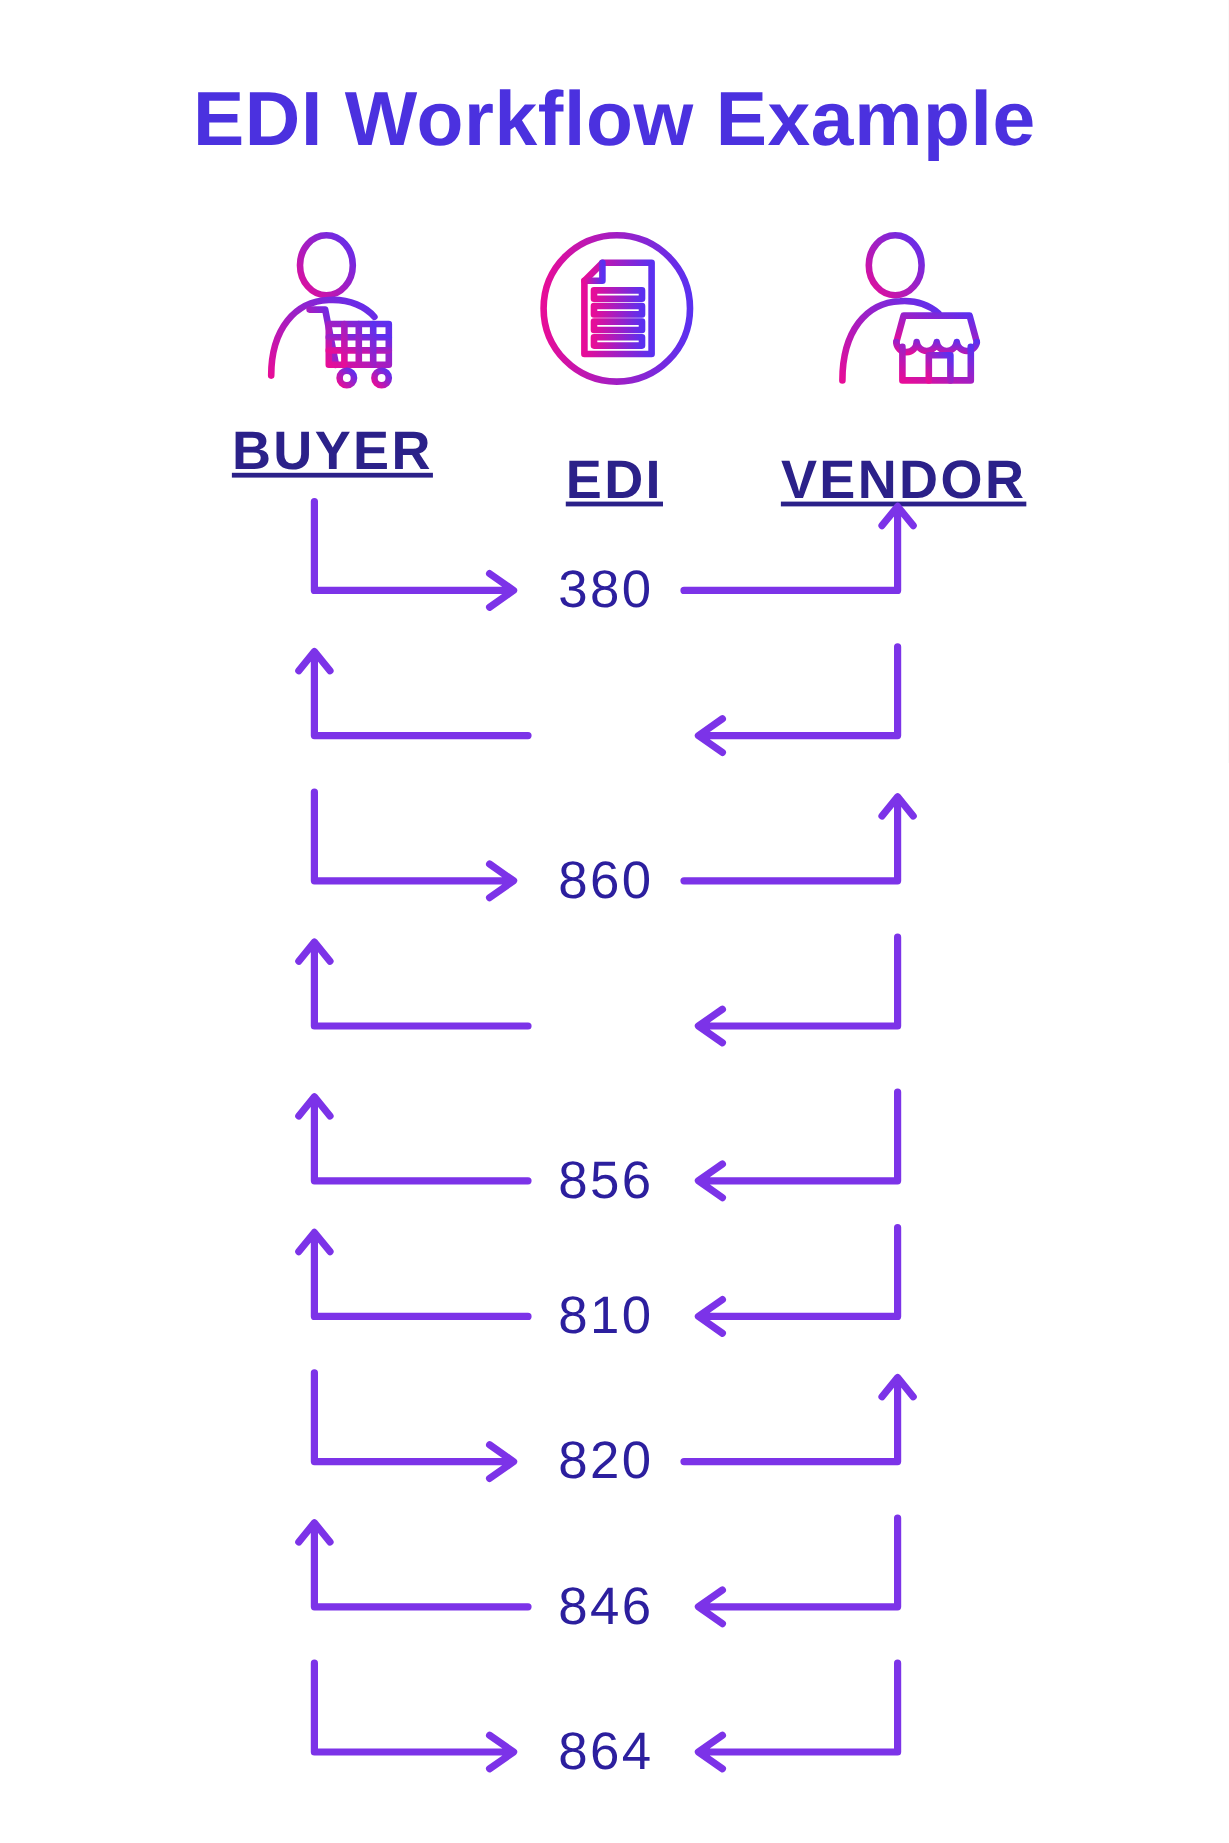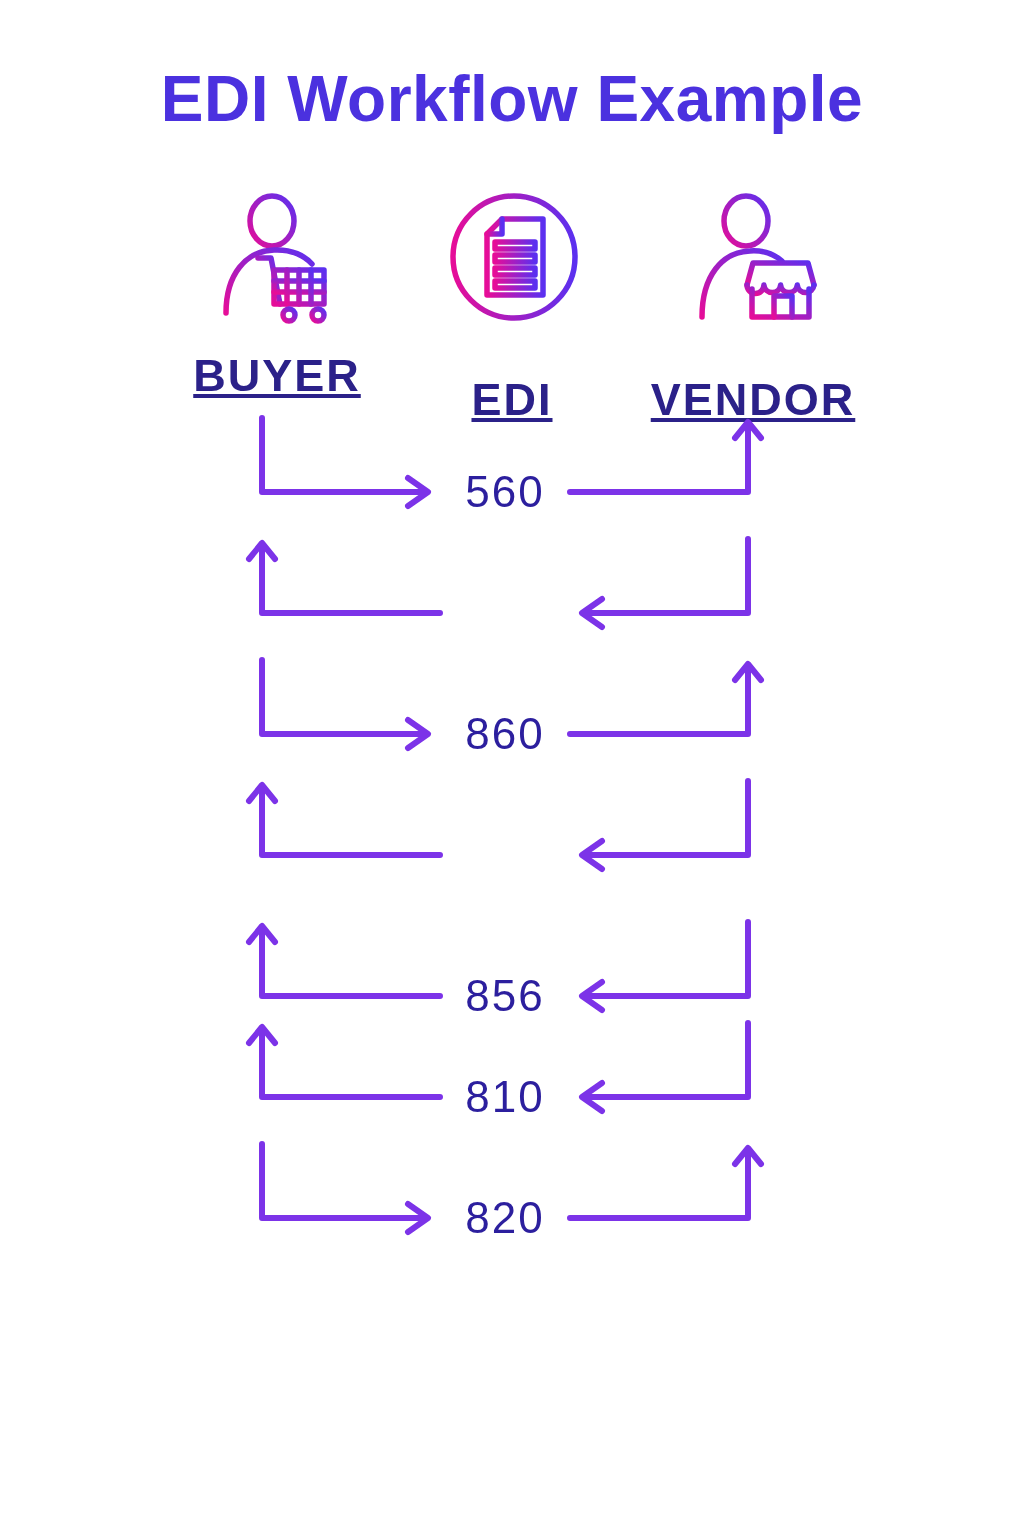--- a/index.html
+++ b/index.html
@@ -161,21 +161,21 @@
 
   <div id="label-buyer" class="actor-label">BUYER</div>
   <div id="label-edi" class="actor-label">EDI</div>
   <div id="label-vendor" class="actor-label">VENDOR</div>
 
   <div class="rows">
       <div class="row" style="top: 0px;">
         <svg viewBox="0 0 200 92" width="200" height="92" class="conn left">
           <path d="M6,4 L6,78 L168,78 M152,64 L172,78 L152,92"></path>
         </svg>
-        <div class="code">560</div>
+        <div class="code">380</div>
         <svg viewBox="0 0 200 92" width="200" height="92" class="conn right">
           <path d="M16,78 L194,78 L194,10 M181,24 L194,8 L207,24"></path>
         </svg>
       </div>
       <div class="row" style="top: 121px;">
         <svg viewBox="0 0 200 92" width="200" height="92" class="conn left flip">
           <path d="M16,78 L194,78 L194,10 M181,24 L194,8 L207,24"></path>
         </svg>
         <svg viewBox="0 0 200 92" width="200" height="92" class="conn right flip">
           <path d="M6,4 L6,78 L168,78 M152,64 L172,78 L152,92"></path>
@@ -191,21 +191,21 @@
         </svg>
       </div>
       <div class="row" style="top: 363px;">
         <svg viewBox="0 0 200 92" width="200" height="92" class="conn left flip">
           <path d="M16,78 L194,78 L194,10 M181,24 L194,8 L207,24"></path>
         </svg>
         <svg viewBox="0 0 200 92" width="200" height="92" class="conn right flip">
           <path d="M6,4 L6,78 L168,78 M152,64 L172,78 L152,92"></path>
         </svg>
       </div>
-      <div class="row" style="top: 504px;">
+      <div class="row" style="top: 492px;">
         <svg viewBox="0 0 200 92" width="200" height="92" class="conn left flip">
           <path d="M16,78 L194,78 L194,10 M181,24 L194,8 L207,24"></path>
         </svg>
         <div class="code">856</div>
         <svg viewBox="0 0 200 92" width="200" height="92" class="conn right flip">
           <path d="M6,4 L6,78 L168,78 M152,64 L172,78 L152,92"></path>
         </svg>
       </div>
       <div class="row" style="top: 605px;">
         <svg viewBox="0 0 200 92" width="200" height="92" class="conn left flip">
@@ -218,15 +218,33 @@
       </div>
       <div class="row" style="top: 726px;">
         <svg viewBox="0 0 200 92" width="200" height="92" class="conn left">
           <path d="M6,4 L6,78 L168,78 M152,64 L172,78 L152,92"></path>
         </svg>
         <div class="code">820</div>
         <svg viewBox="0 0 200 92" width="200" height="92" class="conn right">
           <path d="M16,78 L194,78 L194,10 M181,24 L194,8 L207,24"></path>
         </svg>
       </div>
+      <div class="row" style="top: 847px;">
+        <svg viewBox="0 0 200 92" width="200" height="92" class="conn left flip">
+          <path d="M16,78 L194,78 L194,10 M181,24 L194,8 L207,24"></path>
+        </svg>
+        <div class="code">846</div>
+        <svg viewBox="0 0 200 92" width="200" height="92" class="conn right flip">
+          <path d="M6,4 L6,78 L168,78 M152,64 L172,78 L152,92"></path>
+        </svg>
+      </div>
+      <div class="row" style="top: 968px;">
+        <svg viewBox="0 0 200 92" width="200" height="92" class="conn left">
+          <path d="M6,4 L6,78 L168,78 M152,64 L172,78 L152,92"></path>
+        </svg>
+        <div class="code">864</div>
+        <svg viewBox="0 0 200 92" width="200" height="92" class="conn right flip">
+          <path d="M6,4 L6,78 L168,78 M152,64 L172,78 L152,92"></path>
+        </svg>
+      </div>
     </div>
 
 </div>
 
 </body></html>

